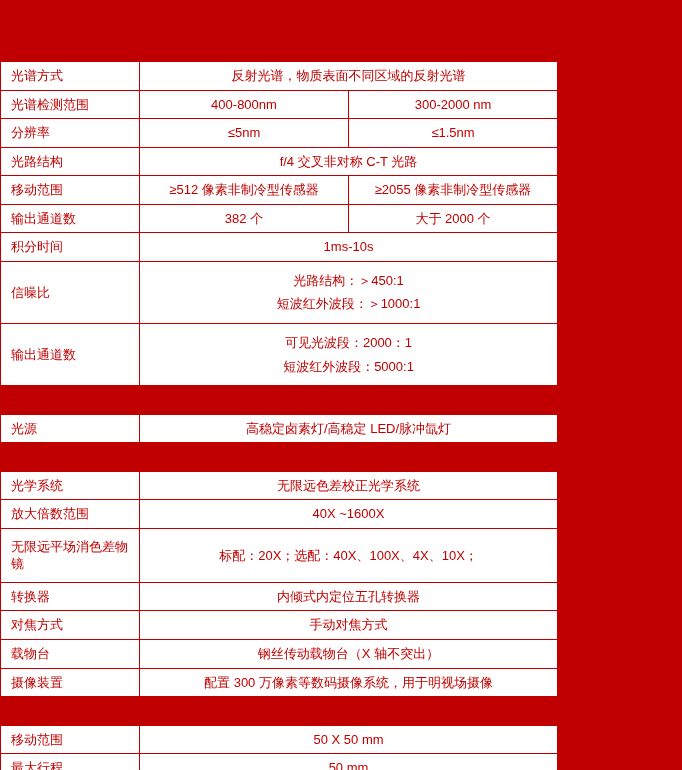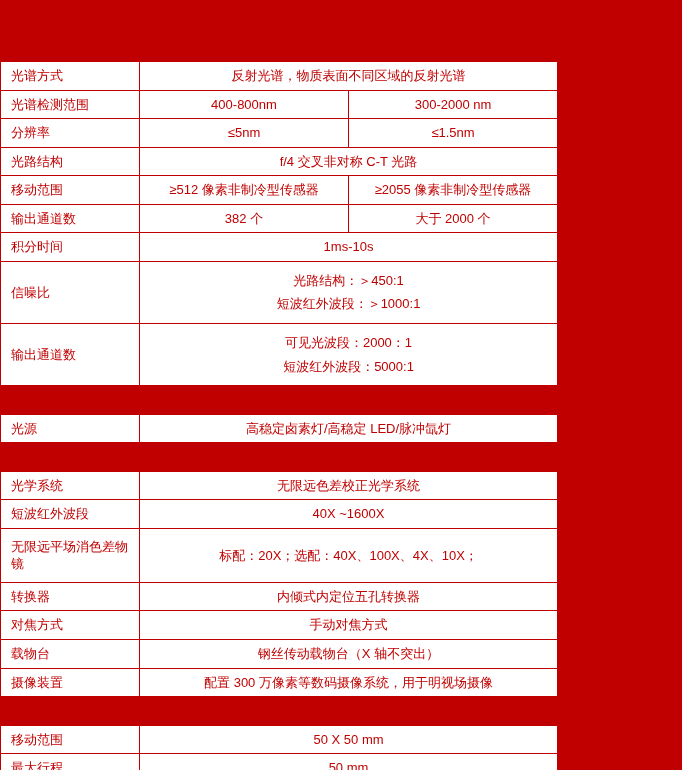--- a/index.html
+++ b/index.html
@@ -251,21 +251,21 @@
       <tr>
         <td class="rowlabel">
           <div class="cell">光学系统</div>
         </td>
         <td class="ctr" colspan="2">
           <div class="cell">无限远色差校正光学系统</div>
         </td>
       </tr>
       <tr>
         <td class="rowlabel">
-          <div class="cell">短波红外波段</div>
+          <div class="cell">放大倍数范围</div>
         </td>
         <td class="ctr" colspan="2">
           <div class="cell">40X ~1600X</div>
         </td>
       </tr>
       <tr class="tall">
         <td class="rowlabel">
           <div class="cell">无限远平场消色差物镜</div>
         </td>
         <td class="ctr" colspan="2">

